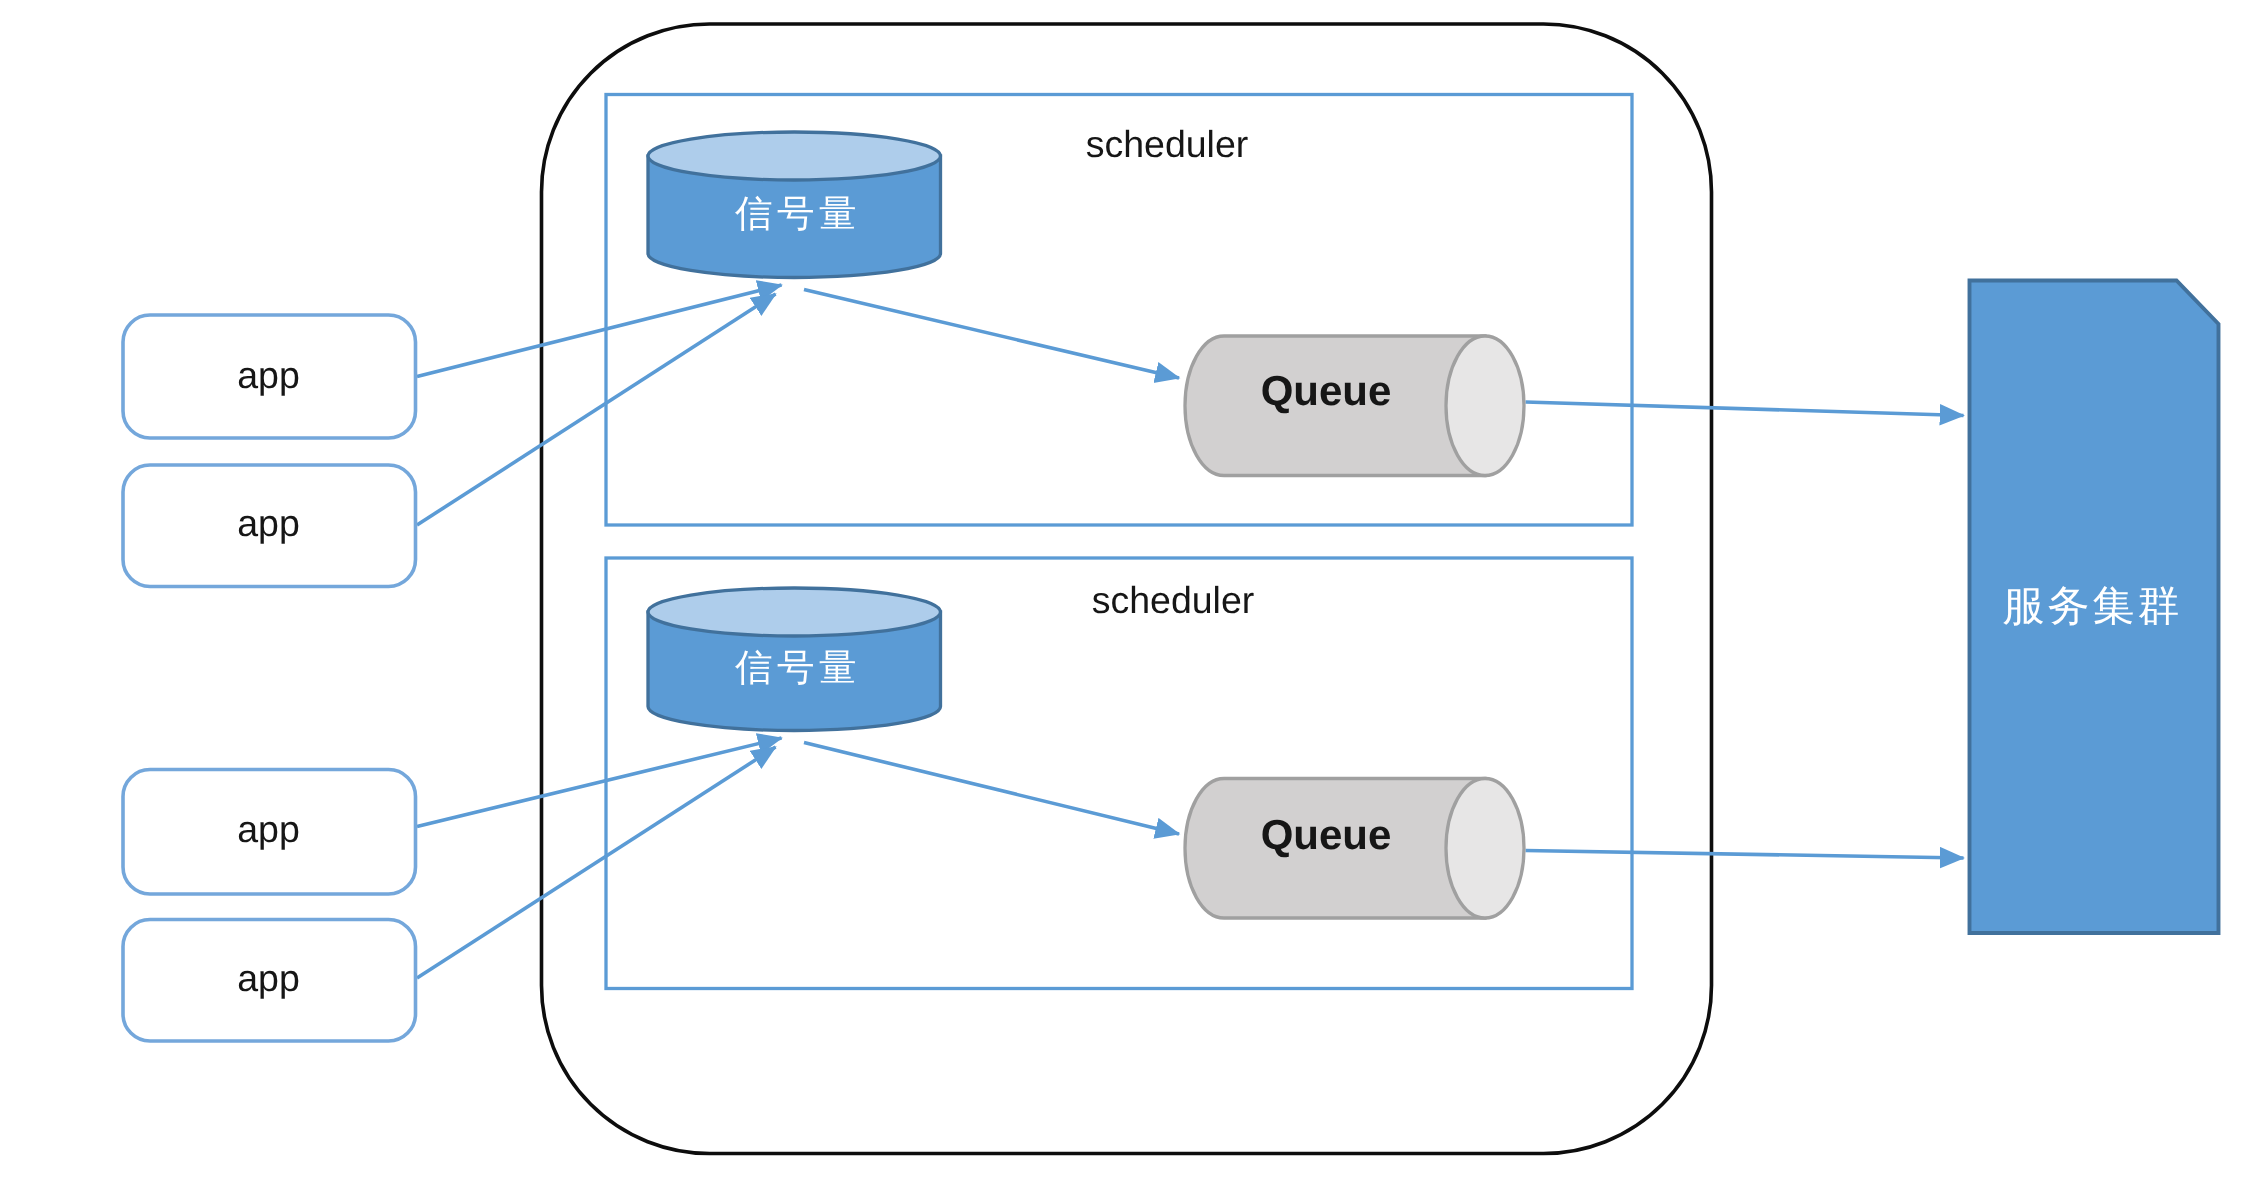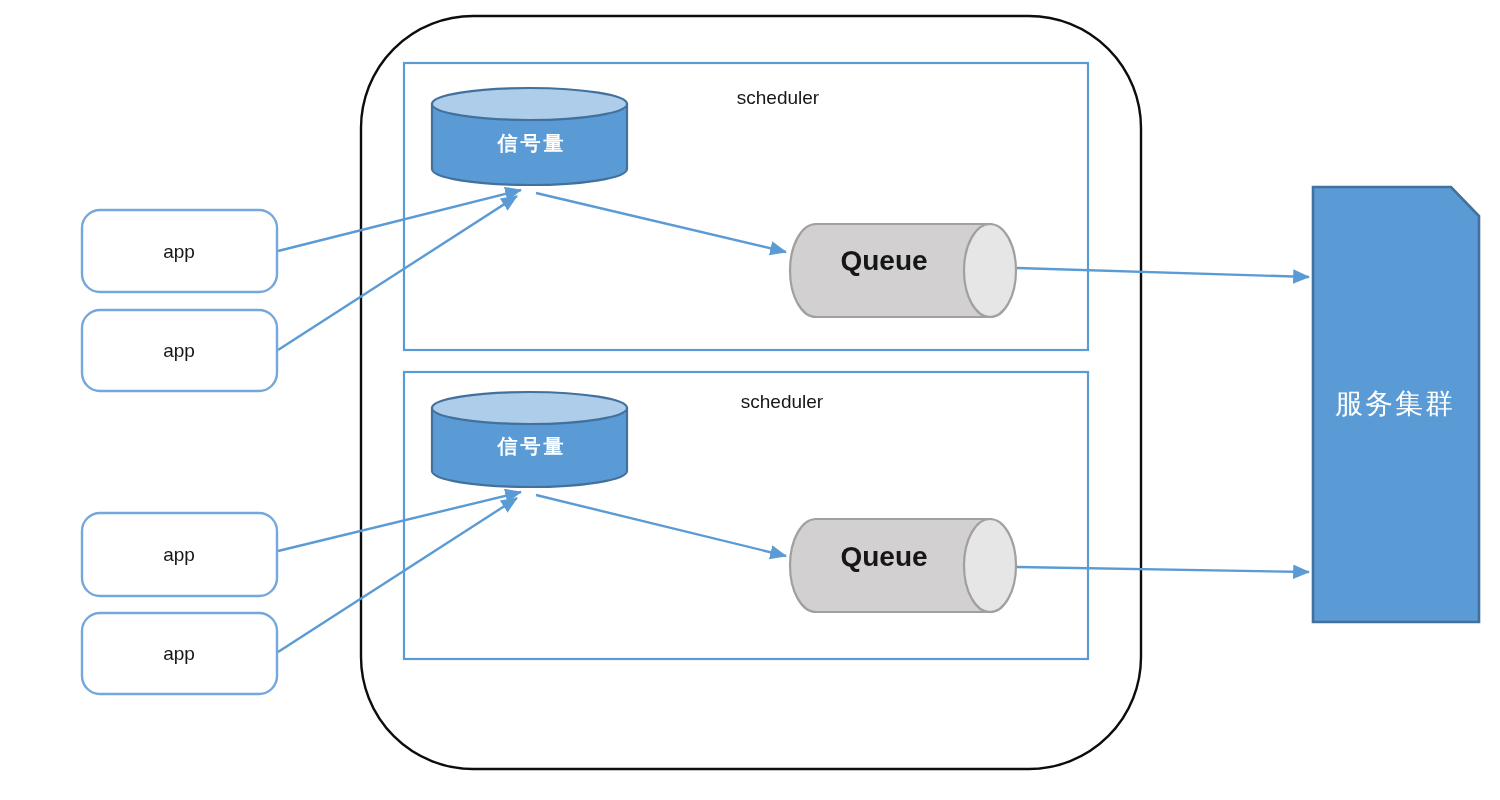--- a/index.html
+++ b/index.html
@@ -11,23 +11,23 @@
     font-family:"Liberation Sans", sans-serif;
   }
   .stage svg{position:absolute;left:0;top:0;}
   .lbl{
     position:absolute;
     transform:translate(-50%,-50%);
     white-space:nowrap;
     line-height:1;
     user-select:none;
   }
-  .txt-dark{color:#161616;font-size:19px;}
+  .txt-dark{color:#161616;font-size:25px;}
   .txt-white{color:#ffffff;}
-  .sem-lbl{font-size:20px;letter-spacing:3px;font-weight:bold;}
+  .sem-lbl{font-size:25px;letter-spacing:3px;}
   .cluster-lbl{font-size:28px;letter-spacing:2px;}
   .queue-lbl{font-size:28px;font-weight:bold;}
 </style>
 </head>
 <body>
 
 <div class="stage">
 
   <svg width="1500" height="800" viewBox="0 0 1500 800">
     <defs>

